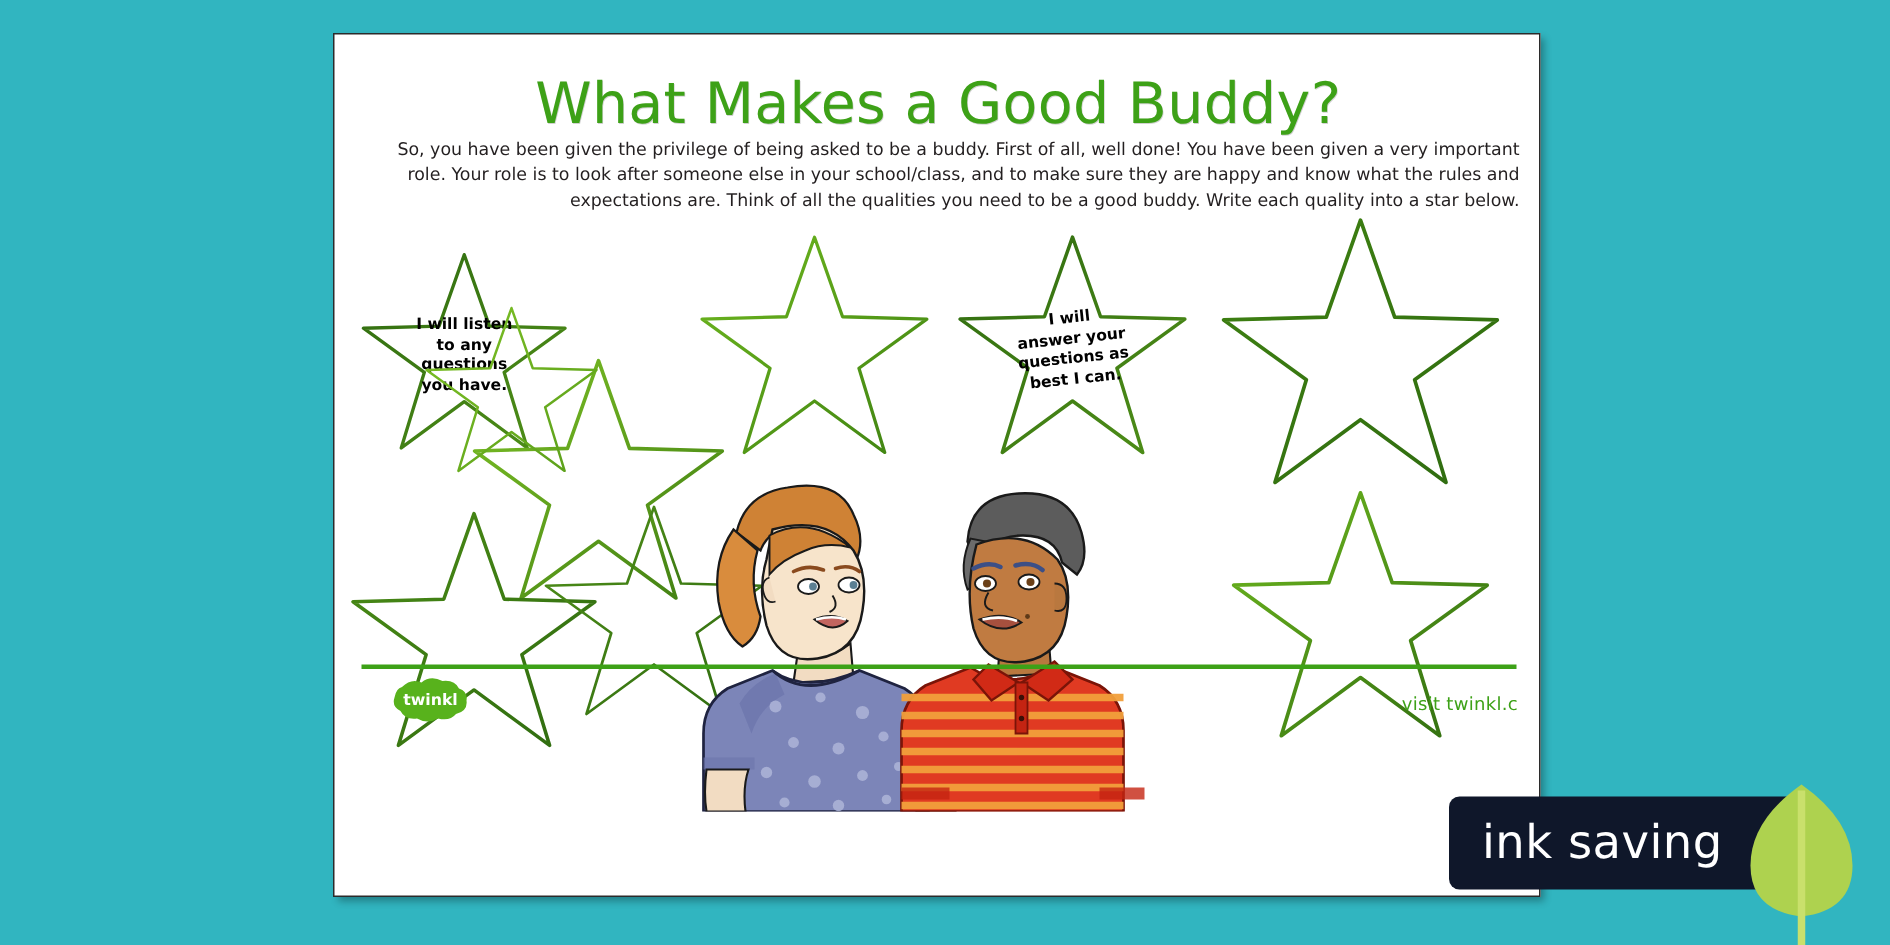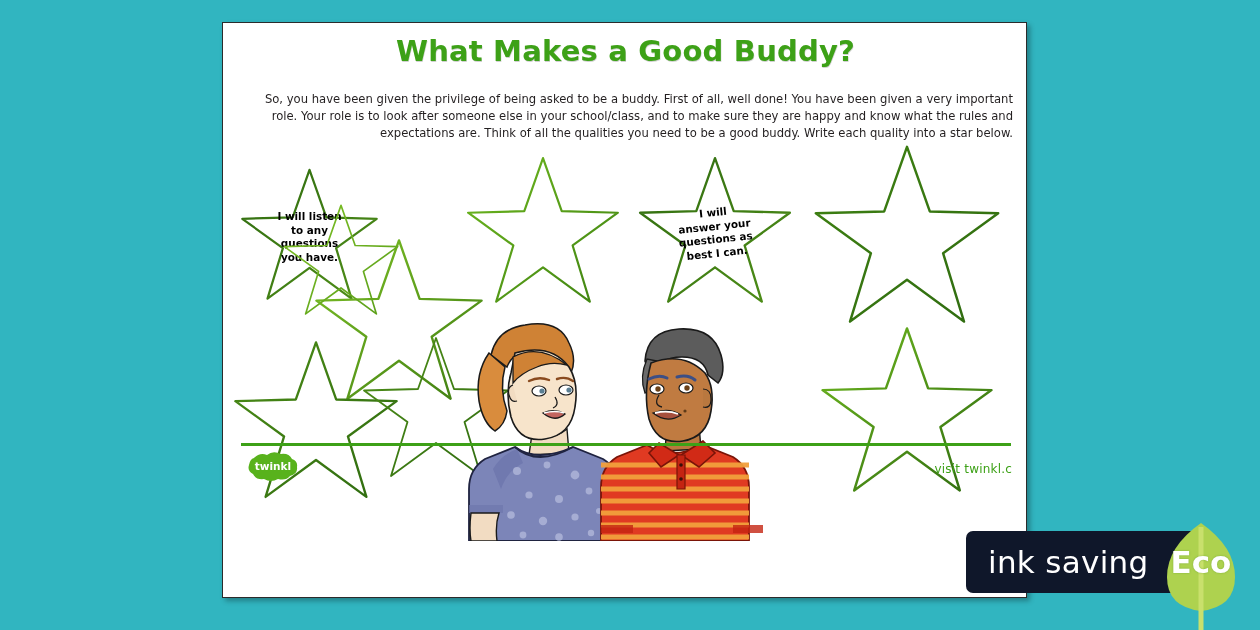--- a/index.html
+++ b/index.html
@@ -22,26 +22,26 @@
     width: 805px; height: 576px;
     background: #ffffff;
     border: 1px solid #2b2b2b;
     box-shadow: 3px 3px 5px rgba(0,0,0,0.30);
     overflow: hidden;
   }
 
   
   #title {
     position: absolute;
-    left: 0; top: 11px;
+    left: 0; top: 24px;
     width: 805px;
     text-align: center;
     color: #3da117;
-    font-size: 29px;
-    font-weight: bold;
+    font-size: 38px;
+    font-weight: normal;
     font-family: "DejaVu Sans", sans-serif;
     letter-spacing: .2px;
     text-shadow: 0.5px 0.5px 0 rgba(0,0,0,0.18);
   }
   #intro {
     position: absolute;
     left: 24px; top: 68px;
     width: 766px;
     color: #231f20;
     font-size: 11.6px;
@@ -88,21 +88,21 @@
 
   
   #footer-rule {
     position: absolute;
     left: 18px; top: 420px;
     width: 770px; height: 3px;
     background: #3da117;
   }
   #twinkl-logo {
     position: absolute;
-    left: 22px; top: 429px;
+    left: 36px; top: 429px;
     width: 56px; height: 30px;
   }
   #visit-link {
     position: absolute;
     right: 14px; top: 439px;
     color: #3da117;
     font-size: 12px;
     font-family: "DejaVu Sans", sans-serif;
     letter-spacing: .2px;
     white-space: nowrap;
@@ -430,16 +430,15 @@
   <div id="eco-badge">
     <div id="eco-pill">
       <span>ink saving</span>
     </div>
     <div id="eco-leaf">
       <svg viewBox="0 0 98 118" width="98" height="118" aria-hidden="true">
         <path d="M49 6 q34 24 34 54 q0 30 -34 34 q-34 -4 -34 -34 q0 -30 34 -54 z" fill="#aed24f"></path>
         <line x1="49" y1="10" x2="49" y2="116" stroke="#c9e06c" stroke-width="5"></line>
       </svg>
     </div>
-    <div id="eco-leaf-text">Eco</div>
   </div>
 
 </div>
 
 </body></html>

